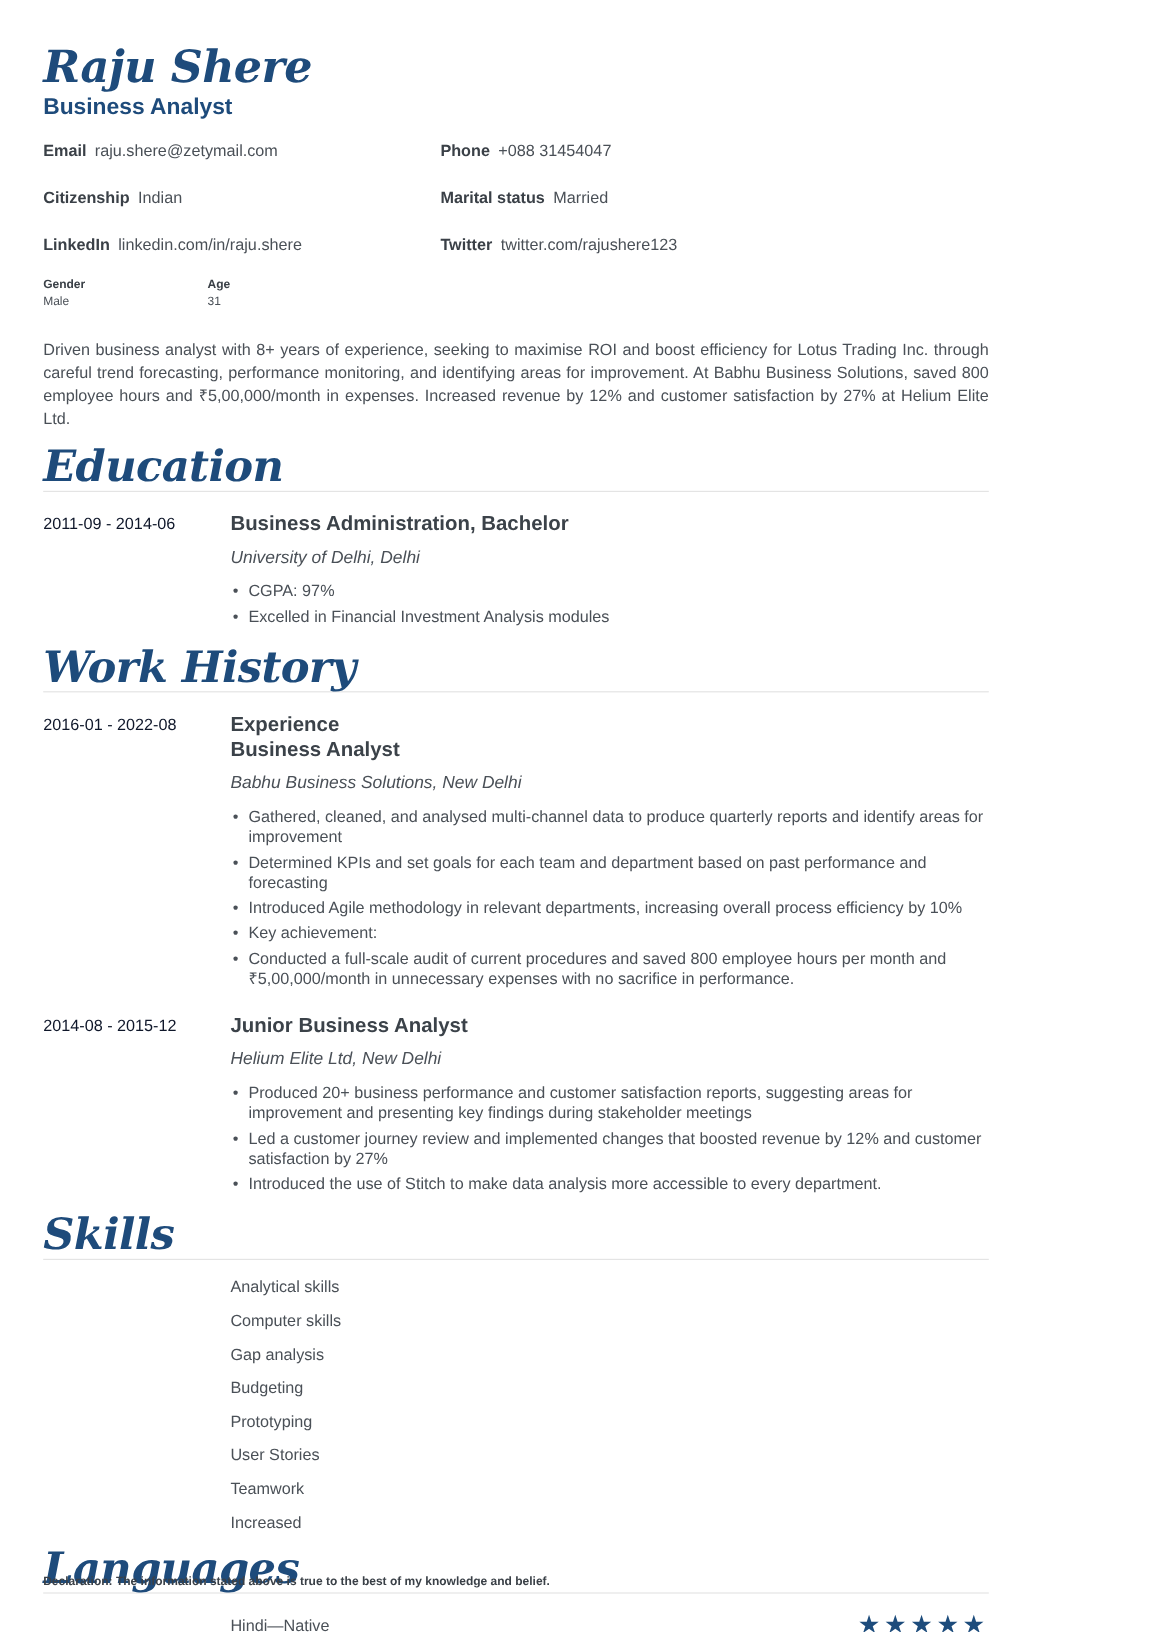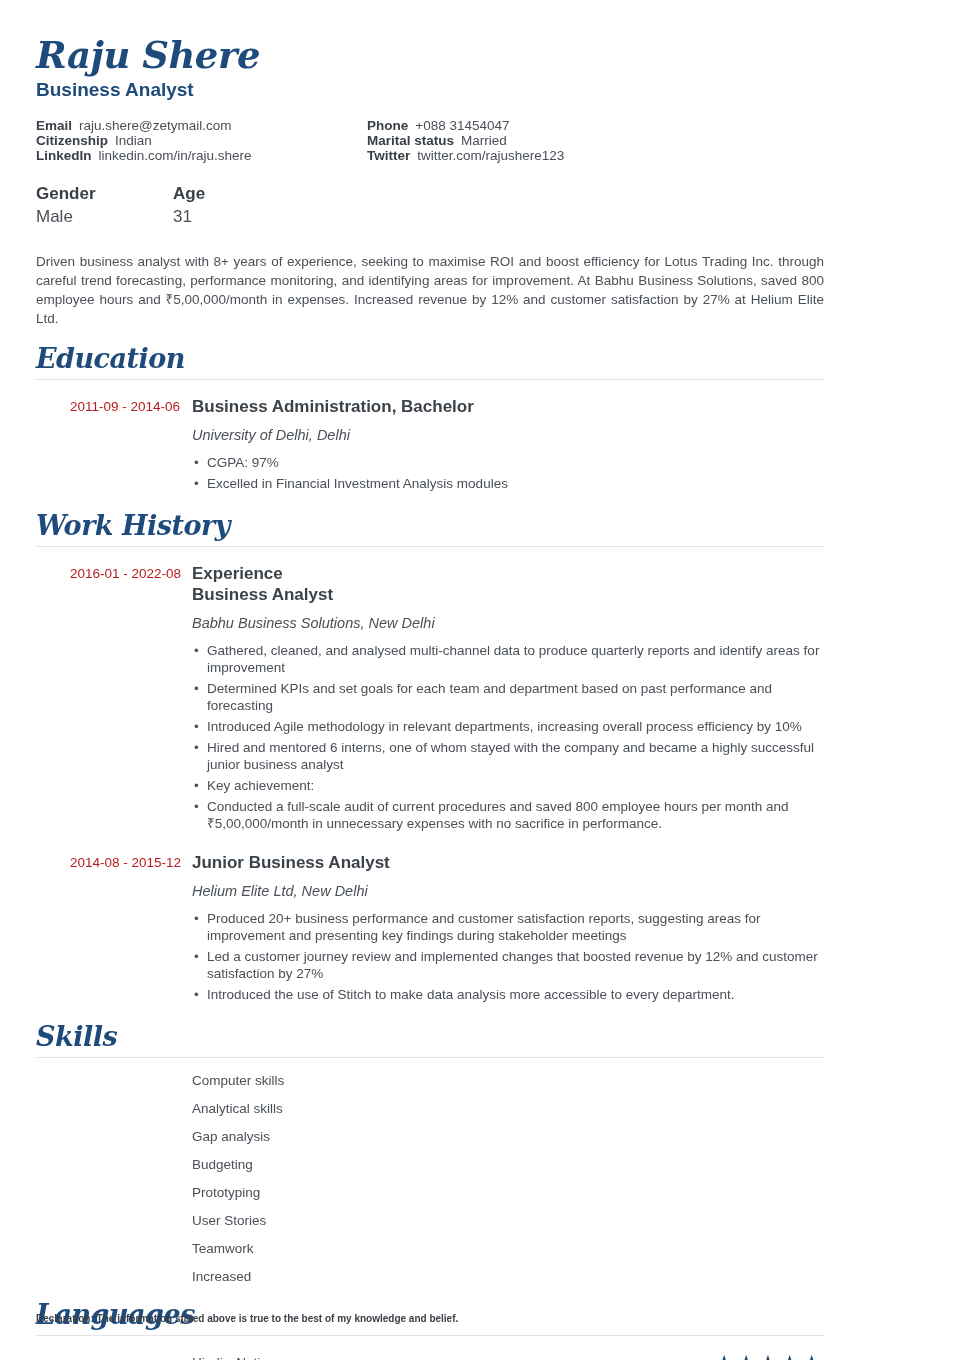--- a/index.html
+++ b/index.html
@@ -31,60 +31,60 @@
   .job-title {
     margin-top: 3px;
     font-size: 19px;
     font-weight: bold;
     color: var(--accent, #1e4b7b);
   }
   .contact-grid {
     margin-top: 17px;
     display: grid;
     grid-template-columns: 331px 1fr;
-    row-gap: 0;
+    row-gap: 24px;
     font-size: 13.5px;
     line-height: 15px;
   }
   .contact-item .lbl { font-weight: bold; color: #3a4047; margin-right: 7px; }
   .contact-item .val { color: #4a5057; }
 
-  .details-row { display: flex; margin-top: 21px; font-size: 17px; }
+  .details-row { display: flex; margin-top: 21px; font-size: 10px; }
   .detail { width: 137px; }
   .detail .lbl { font-weight: bold; color: #3a4047; display: block; }
   .detail .val { color: #4a5057; display: block; margin-top: 3px; }
 
   
   .summary {
     margin: 25px 0 0 0;
     font-size: 13.5px;
     line-height: 1.42;
     color: #4a5057;
     text-align: justify;
   }
 
   
   .section-title {
     margin: 14px 0 0 0;
     font-family: "DejaVu Serif", serif;
     font-style: italic;
     font-weight: bold;
-    font-size: 27px;
+    font-size: 36px;
     line-height: 32px;
     color: var(--accent, #1e4b7b);
     letter-spacing: -0.5px;
   }
   .rule { border-bottom: 1px solid #e4e4e4; margin-top: 4px; }
 
   .entry {
     display: grid;
     grid-template-columns: 156px 1fr;
     margin-top: 16px;
   }
-  .entry-dates { font-size: 13.5px; color: #b91c1c; padding-top: 3px; margin-left: 34px; }
+  .entry-dates { font-size: 13.5px; color: #0f172a; padding-top: 3px; }
   .entry-title-line {
     font-size: 17px; font-weight: bold; color: #3b4249; line-height: 21px;
   }
   .entry-subtitle {
     margin-top: 10px; font-style: italic; font-size: 14.5px; color: #4a5057;
   }
   ul.entry-bullets { margin: 11px 0 0 0; padding: 0; list-style: none; }
   ul.entry-bullets li {
     position: relative;
     padding-left: 15px;
@@ -179,21 +179,20 @@
           <div class="entry-body">
             <div class="entry-title">
               <div class="entry-title-line">Experience</div>
               <div class="entry-title-line">Business Analyst</div>
             </div>
             <div class="entry-subtitle">Babhu Business Solutions, New Delhi</div>
             <ul class="entry-bullets">
               <li>Gathered, cleaned, and analysed multi-channel data to produce quarterly reports and identify areas for improvement</li>
               <li>Determined KPIs and set goals for each team and department based on past performance and forecasting</li>
               <li>Introduced Agile methodology in relevant departments, increasing overall process efficiency by 10%</li>
-              <li>Hired and mentored 6 interns, one of whom stayed with the company and became a highly successful junior business analyst</li>
               <li>Key achievement:</li>
               <li>Conducted a full-scale audit of current procedures and saved 800 employee hours per month and ₹5,00,000/month in unnecessary expenses with no sacrifice in performance.</li>
             </ul>
           </div>
         </div>
         <div class="entry">
           <div class="entry-dates">2014-08  - 2015-12</div>
           <div class="entry-body">
             <div class="entry-title">
               <div class="entry-title-line">Junior Business Analyst</div>
@@ -204,22 +203,22 @@
               <li>Led a customer journey review and implemented changes that boosted revenue by 12% and customer satisfaction by 27%</li>
               <li>Introduced the use of Stitch to make data analysis more accessible to every department.</li>
             </ul>
           </div>
         </div>
       </section>
       <section class="section">
         <h2 class="section-title">Skills</h2>
         <div class="rule"></div>
         <div class="skills-list">
+          <div class="skill-item">Analytical skills</div>
           <div class="skill-item">Computer skills</div>
-          <div class="skill-item">Analytical skills</div>
           <div class="skill-item">Gap analysis</div>
           <div class="skill-item">Budgeting</div>
           <div class="skill-item">Prototyping</div>
           <div class="skill-item">User Stories</div>
           <div class="skill-item">Teamwork</div>
           <div class="skill-item">Increased</div>
         </div>
       </section>
       <section class="section">
         <h2 class="section-title">Languages</h2>

